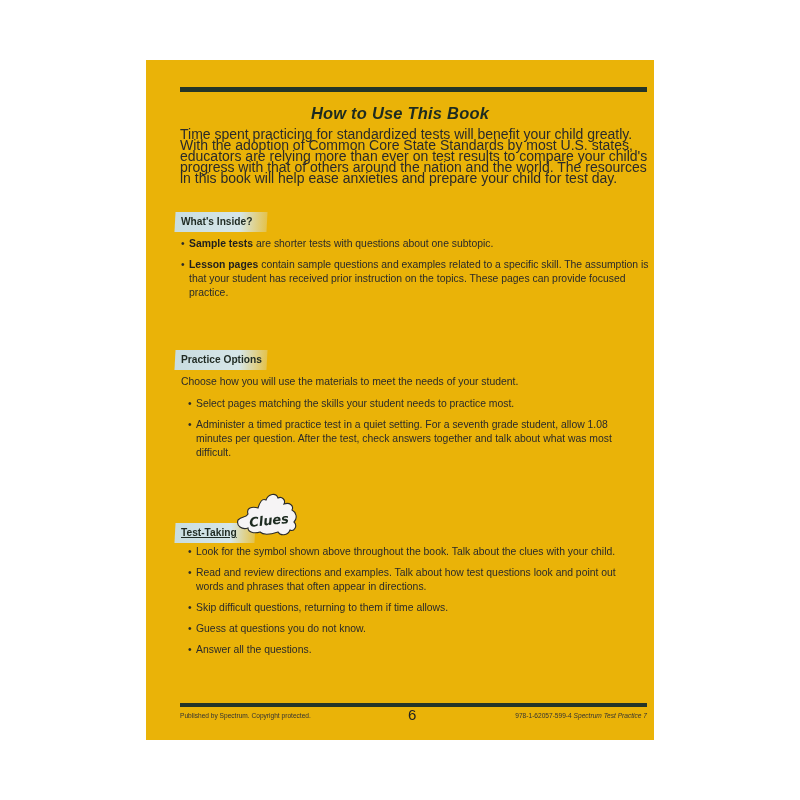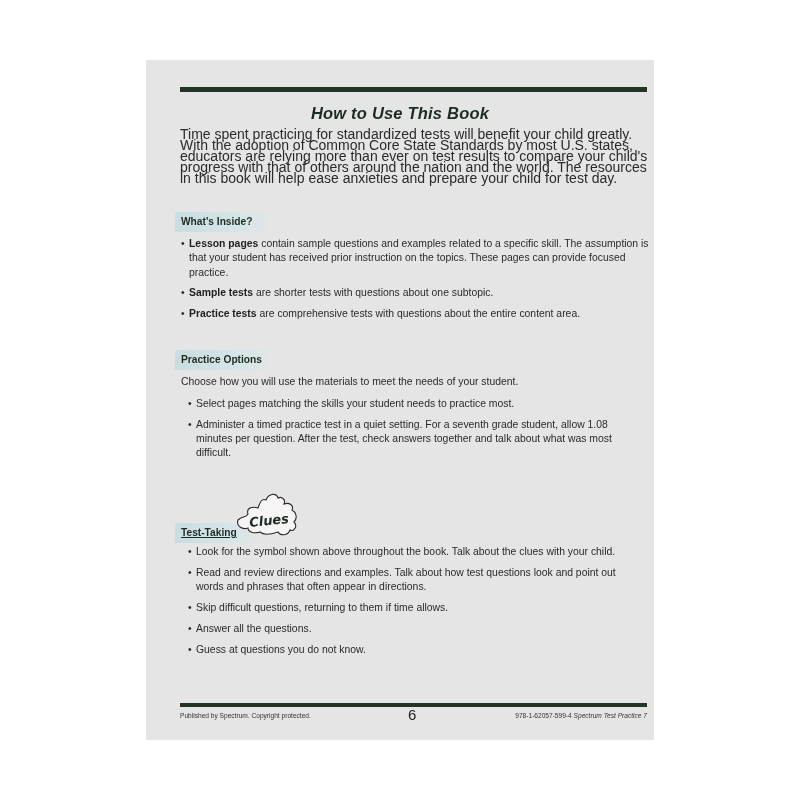--- a/index.html
+++ b/index.html
@@ -2,21 +2,21 @@
 <html><head>
 <meta charset="utf-8">
 <style>
   html, body { margin: 0; padding: 0; }
   body {
     width: 800px; height: 800px; background: #ffffff; position: relative; overflow: hidden;
     font-family: "Liberation Sans", sans-serif; color: #2a2a2a;
   }
   .page {
     position: absolute; left: 146px; top: 60px; width: 508px; height: 680px;
-    background: #e5e5e5;
+    background: #eab308;
   }
   .rule {
     position: absolute; left: 34px; width: 467px; height: 5px; background: #243528;
   }
   .rule.top { top: 27px; }
   .rule.bottom { top: 643px; height: 4px; }
   .title {
     position: absolute; left: 0; width: 508px; top: 44px; text-align: center;
     font-size: 16.5px; font-weight: bold; font-style: italic; color: #1d2b20; letter-spacing: 0.2px;
   }
@@ -51,45 +51,44 @@
 <body>
 
 <div class="page">
   <div class="rule top"></div>
   <div class="title">How to Use This Book</div>
   <div class="intro">Time spent practicing for standardized tests will benefit your child greatly. With the adoption of Common Core State Standards by most U.S. states, educators are relying more than ever on test results to compare your child's progress with that of others around the nation and the world. The resources in this book will help ease anxieties and prepare your child for test day.</div>
 
   <div class="band" style="top:152px;width:92px;"></div>
   <div class="heading" style="top:156px;">What's Inside?</div>
   <ul class="bullets" style="top:177px;">
+    <li><b>Sample tests</b><span> are shorter tests with questions about one subtopic.</span></li>
     <li><b>Lesson pages</b><span> contain sample questions and examples related to a specific skill. The assumption is that your student has received prior instruction on the topics. These pages can provide focused practice.</span></li>
-    <li><b>Sample tests</b><span> are shorter tests with questions about one subtopic.</span></li>
-    <li><b>Practice tests</b><span> are comprehensive tests with questions about the entire content area.</span></li>
   </ul>
 
   <div class="band" style="top:290px;width:92px;"></div>
   <div class="heading" style="top:294px;">Practice Options</div>
   <div class="choose">Choose how you will use the materials to meet the needs of your student.</div>
   <ul class="bullets indented" style="top:337px;">
     <li>Select pages matching the skills your student needs to practice most.</li>
     <li>Administer a timed practice test in a quiet setting. For a seventh grade student, allow 1.08 minutes per question. After the test, check answers together and talk about what was most difficult.</li>
   </ul>
 
   <div class="band" style="top:463px;width:80px;"></div>
   <div class="heading" style="top:467px;text-decoration:underline;">Test-Taking</div>
   <svg class="clues-icon" viewBox="0 0 76 52">
     <path d="M6 30 C10 26, 14 28, 16 24 C14 18, 20 16, 26 18 C28 12, 30 8, 34 10 C36 4, 44 2, 46 8 C50 6, 54 10, 52 14 C58 12, 62 16, 60 20 C64 22, 66 28, 62 32 C66 36, 62 42, 58 40 C56 46, 48 46, 46 42 C40 44, 32 46, 28 42 C22 44, 16 42, 16 38 C10 40, 4 36, 6 30 Z" fill="#f6f4f5" stroke="#2a2a2a" stroke-width="1.1"></path>
     <text x="37" y="35" text-anchor="middle" font-family="DejaVu Sans, sans-serif" font-weight="bold" font-style="italic" font-size="13" fill="#1d2b20" transform="rotate(-6 37 30)">Clues</text>
   </svg>
   <ul class="bullets indented" style="top:485px;">
     <li>Look for the symbol shown above throughout the book. Talk about the clues with your child.</li>
     <li>Read and review directions and examples. Talk about how test questions look and point out words and phrases that often appear in directions.</li>
     <li>Skip difficult questions, returning to them if time allows.</li>
+    <li>Guess at questions you do not know.</li>
     <li>Answer all the questions.</li>
-    <li>Guess at questions you do not know.</li>
   </ul>
 
   <div class="rule bottom"></div>
   <div class="footer-left">Published by Spectrum. Copyright protected.</div>
   <div class="footer-page">6</div>
   <div class="footer-right">
     <span>978-1-62057-599-4</span>
     <i>Spectrum Test Practice 7</i>
   </div>
 </div>

